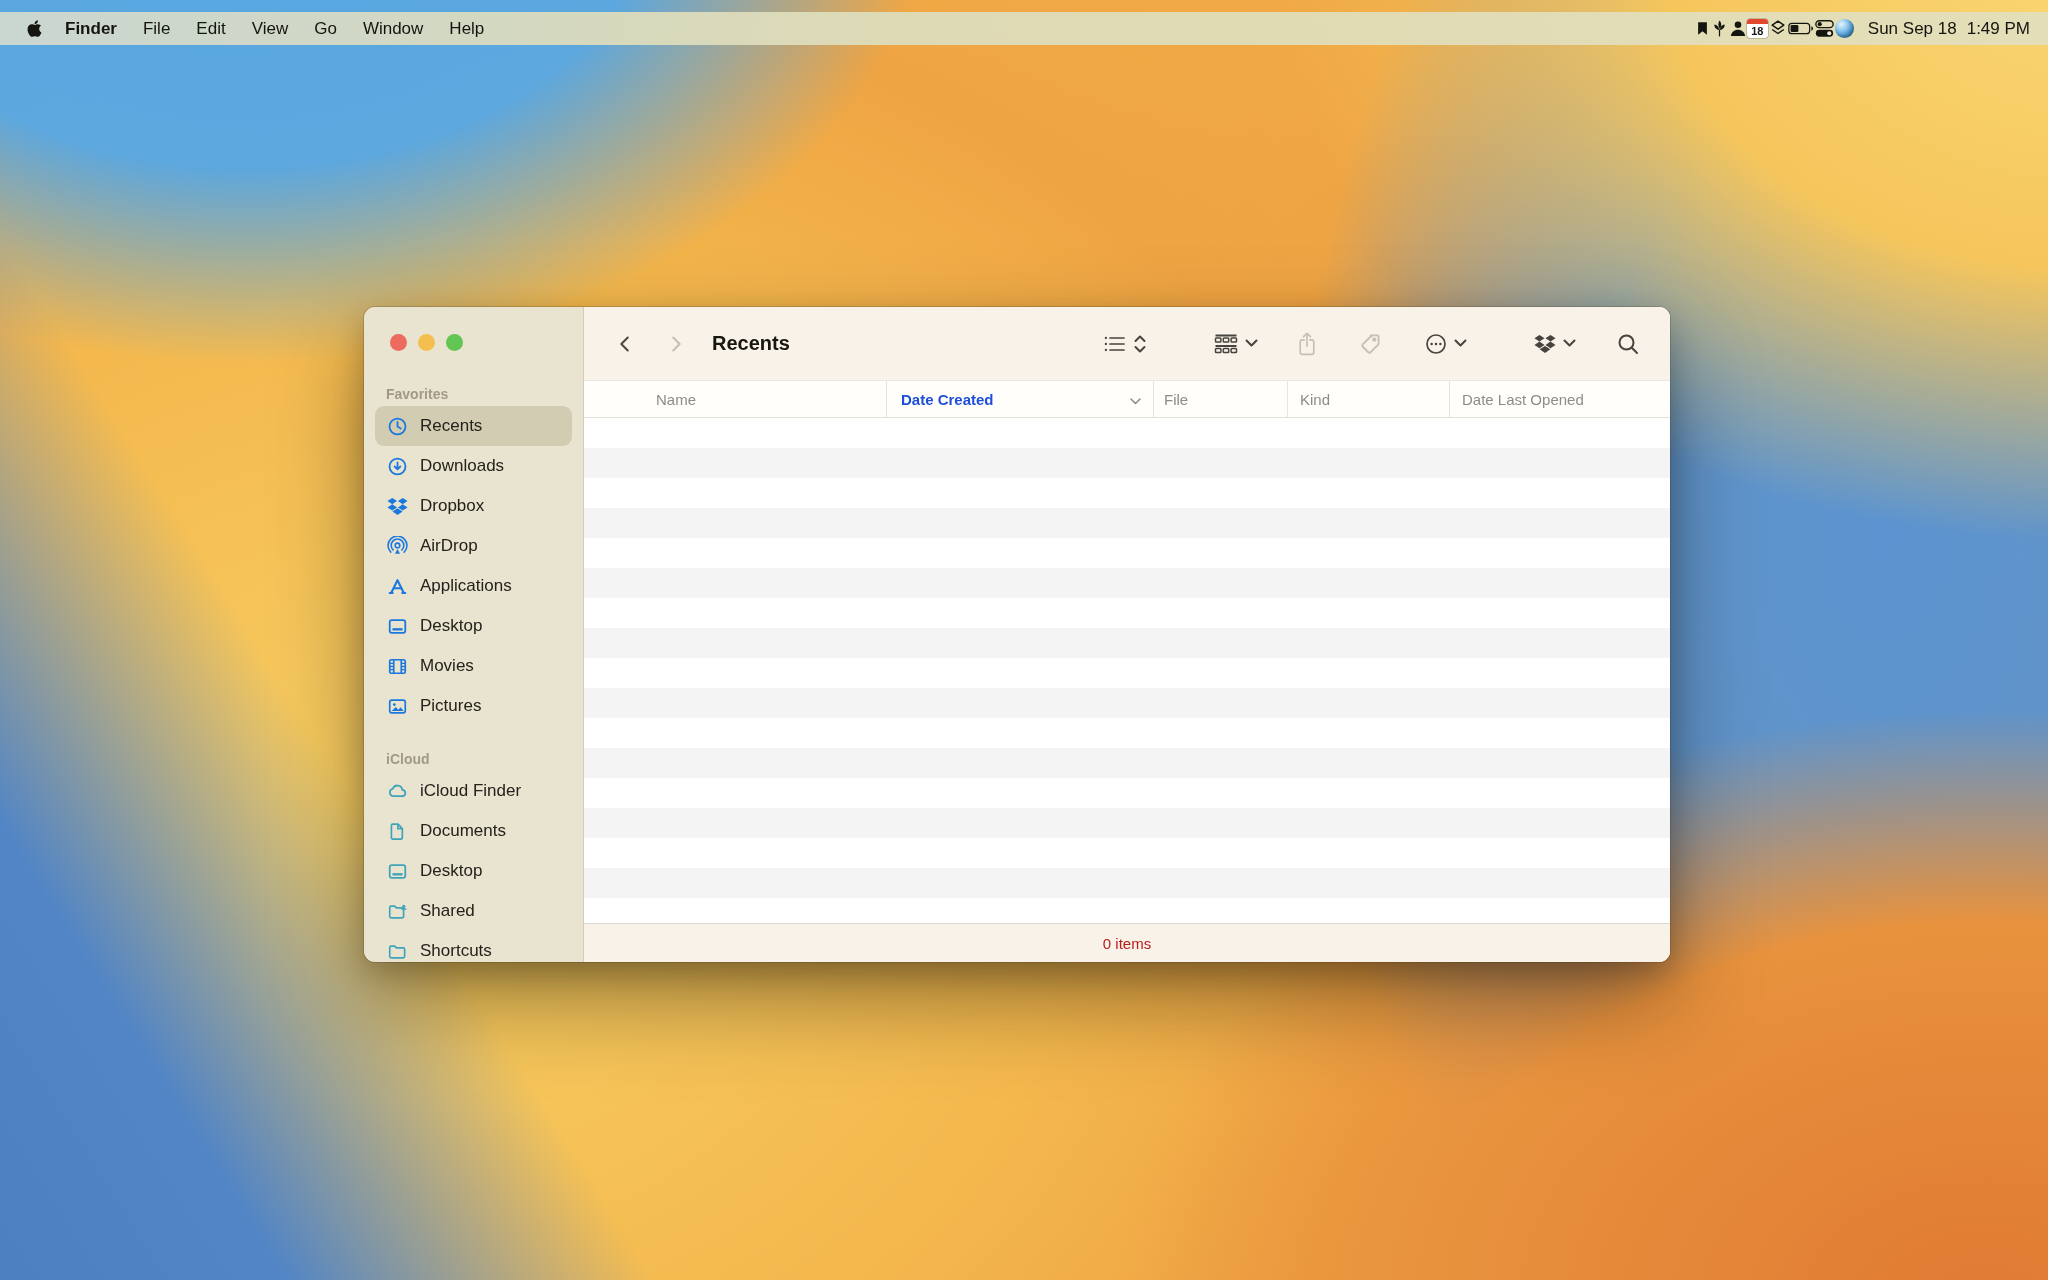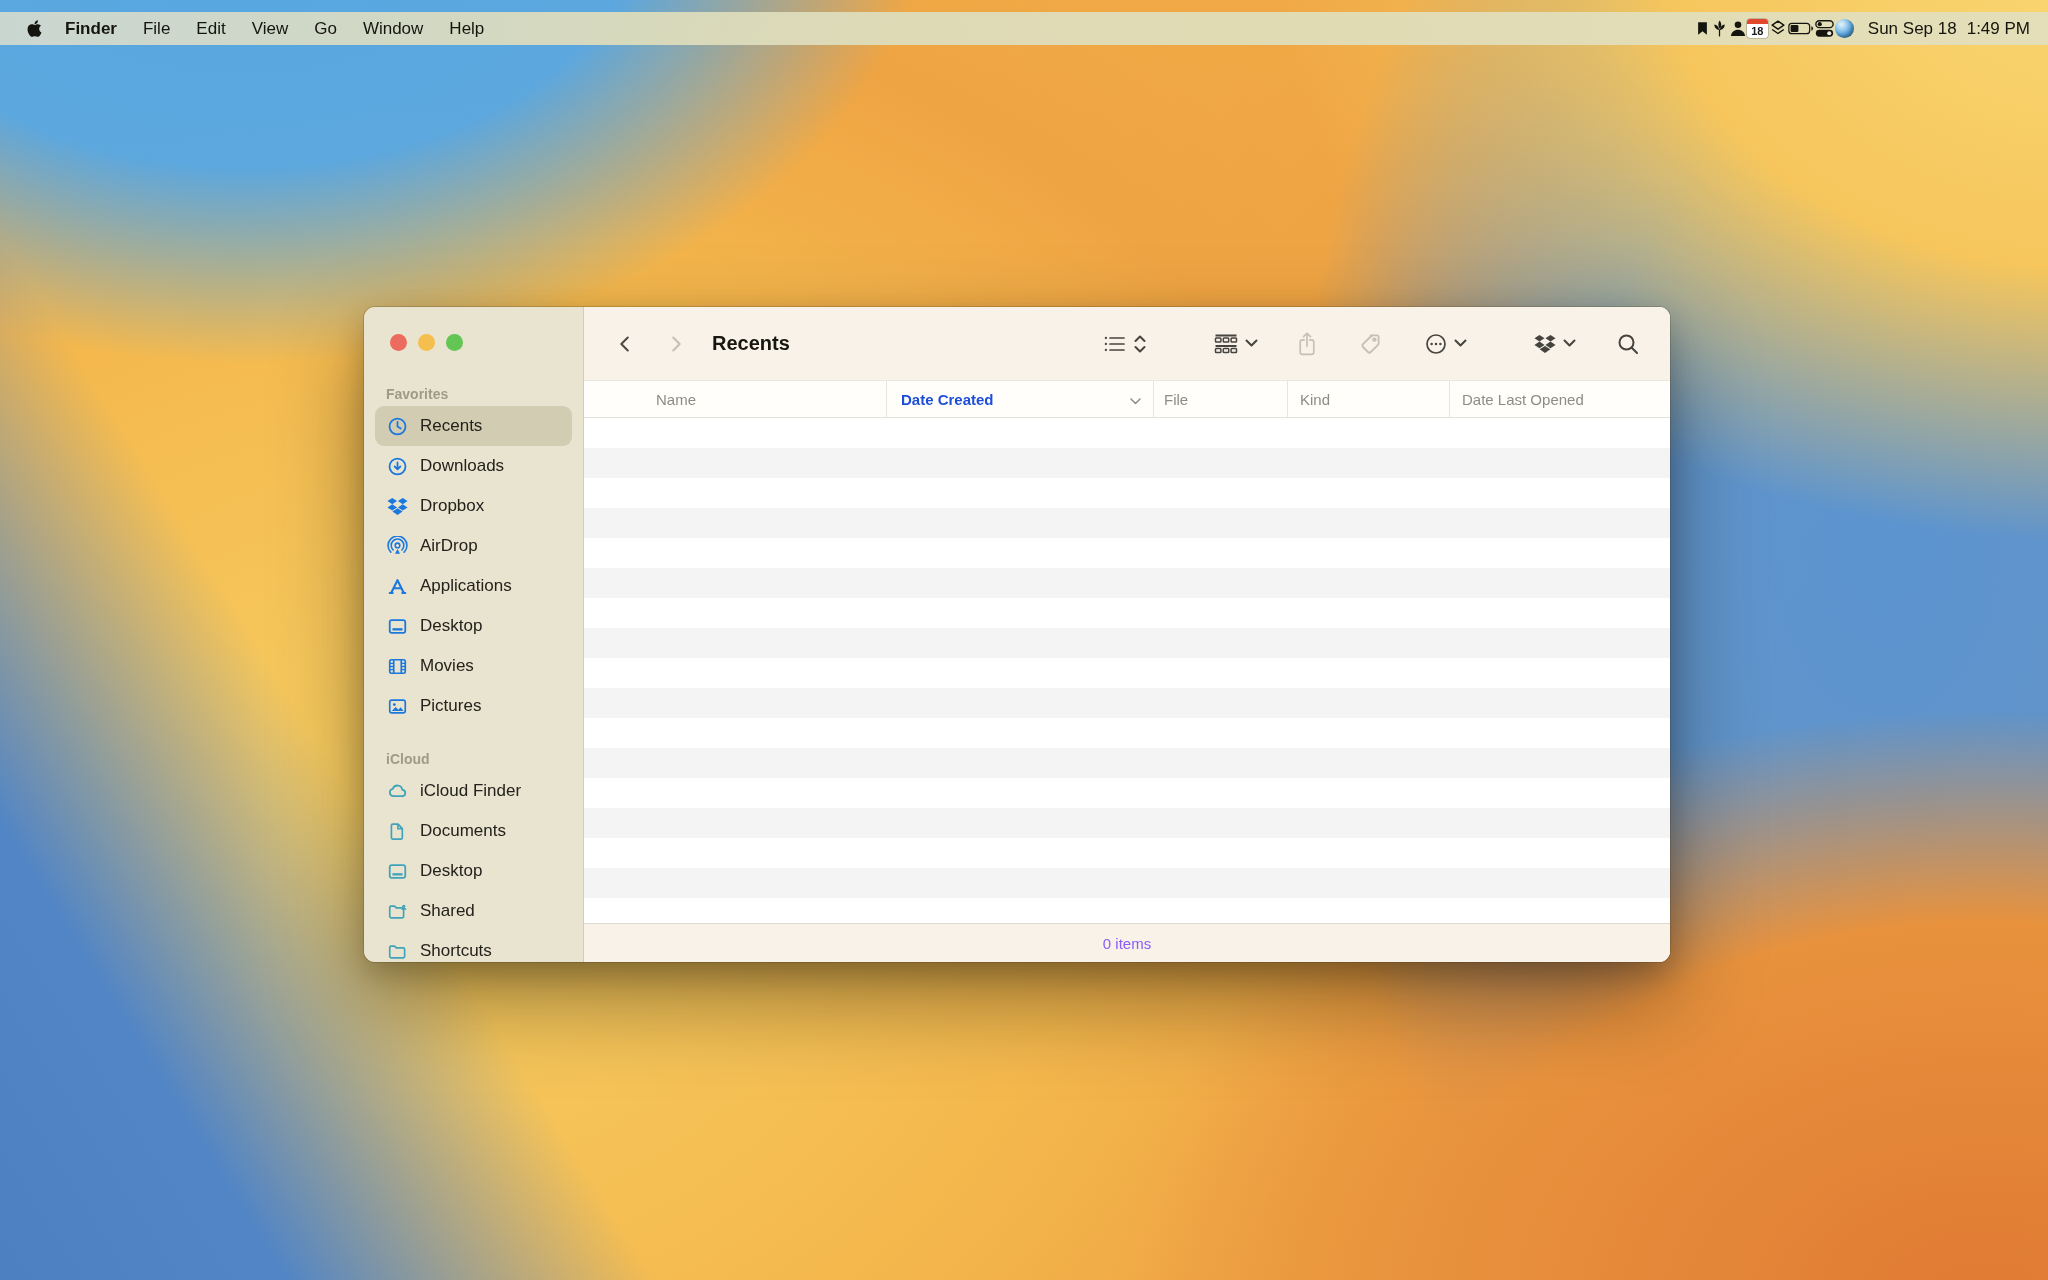--- a/index.html
+++ b/index.html
@@ -80,21 +80,21 @@
   .col-created { width:267px; padding-left:14px; font-weight:700; color:#1d4ed8; }
   .col-size { width:134px; padding-left:10px; }
   .col-kind { width:162px; padding-left:12px; }
   .col-opened { flex:1; padding-left:12px; }
   .sort-chev { position:absolute; right:12px; color:#8e8c85; font-weight:400; }
 
   
   .list { flex:1;
     background:repeating-linear-gradient(to bottom, #ffffff 0px, #ffffff 30px, #f3f4f3 30px, #f3f4f3 60px); }
   .statusbar { height:39px; background:#f8f2e9; border-top:1px solid #dcd9d1;
-    display:flex; align-items:center; justify-content:center; font-size:15px; color:#8b5cf6; }
+    display:flex; align-items:center; justify-content:center; font-size:15px; color:#b91c1c; }
 </style>
 </head>
 <body>
 
 <div class="wallpaper"></div>
 
 <div class="menubar">
   <span class="menu-item" style="padding:0 9px 0 0; display:flex;">
     <svg width="17" height="19" viewBox="0 0 384 512" fill="#15150f">
         <path d="M318.7 268.7c-.2-36.7 16.4-64.4 50-84.8-18.8-26.9-47.2-41.7-84.7-44.6-35.5-2.7-74.3 20.7-88.5 20.7-15 0-49.4-19.7-76.4-19.7C63.3 141.2 4 184.8 4 273.5q0 39.3 14.4 81.2c12.8 36.7 59 126.7 107.2 125.2 25.2-.6 43-17.9 75.8-17.9 31.8 0 48.3 17.9 76.4 17.9 48.6-.7 90.4-82.5 102.6-119.3-65.2-30.7-61.7-90-61.7-91.9zm-56.6-164.2c27.3-32.4 24.8-61.9 24-72.5-24.1 1.4-52 16.4-67.9 34.9-17.5 19.8-27.8 44.3-25.6 71.9 26.1 2 49.9-11.4 69.5-34.3z"></path>

